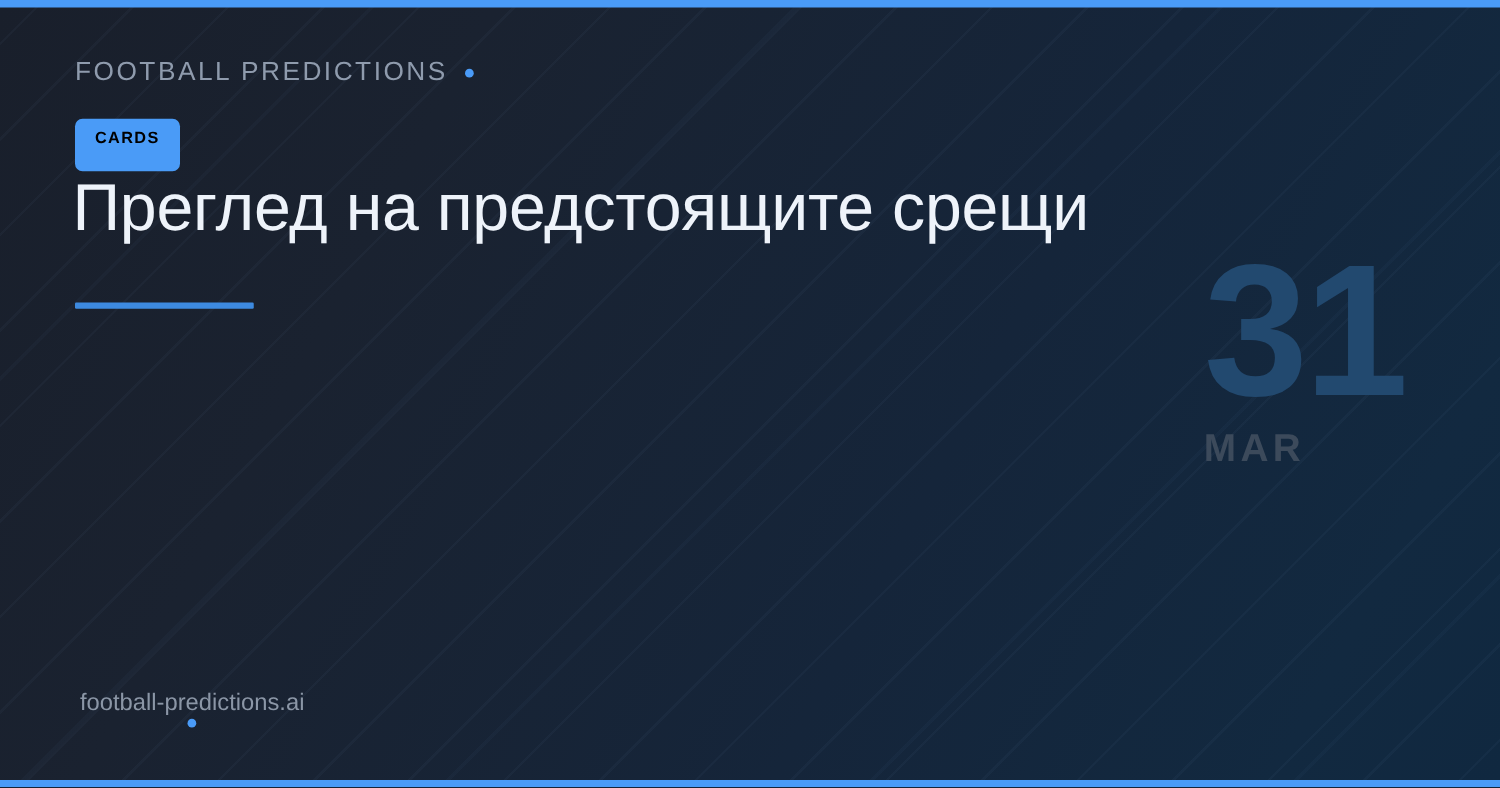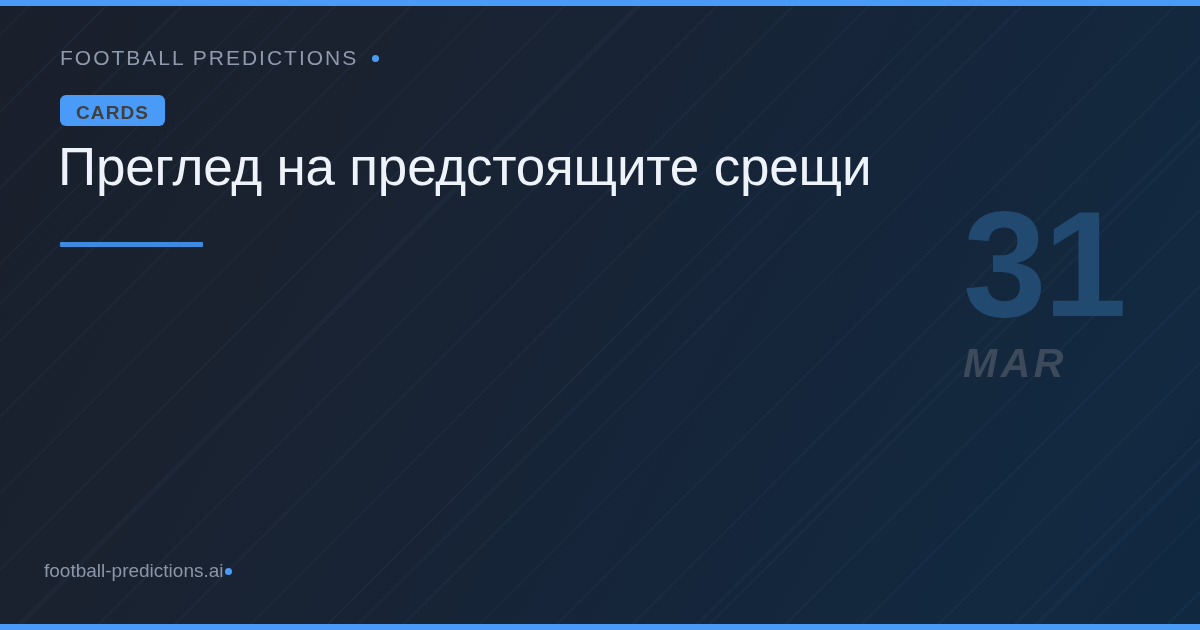--- a/index.html
+++ b/index.html
@@ -95,25 +95,25 @@
     background: #4a9bf7;
     flex: 0 0 auto;
   }
 
   
   .badge {
     position: absolute;
     left: 60px;
     top: 95px;
     display: inline-block;
-    padding: 8px 16px 4px;
+    padding: 8px 16px 21px;
     border-radius: 6px;
     background: #4a9bf7;
-    color: #404040;
-    font-size: 19px;
+    color: #000000;
+    font-size: 13px;
     font-weight: bold;
     letter-spacing: 1.1px;
     line-height: 1;
   }
 
   
   .headline {
     position: absolute;
     left: 58px;
     top: 136px;
@@ -145,36 +145,36 @@
   }
   .date-day {
     font-size: 150px;
     font-weight: bold;
     line-height: 0.78;
     color: #22496f;
     letter-spacing: -3px;
   }
   .date-month {
     margin-top: 20px;
-    font-size: 41px;
+    font-size: 31px;
     font-weight: bold;
     line-height: 1;
     color: #3c4a5b;
     letter-spacing: 3.5px;
-    font-style: italic;
   }
 
   
   .footer {
     position: absolute;
-    left: 44px;
+    left: 64px;
     bottom: 48px;
     display: flex;
     align-items: center;
     gap: 1px;
+    flex-direction: column;
   }
   .footer-text {
     font-size: 19px;
     color: #8b96a6;
     font-weight: 400;
     white-space: nowrap;
   }
 </style>
 </head>
 <body>

